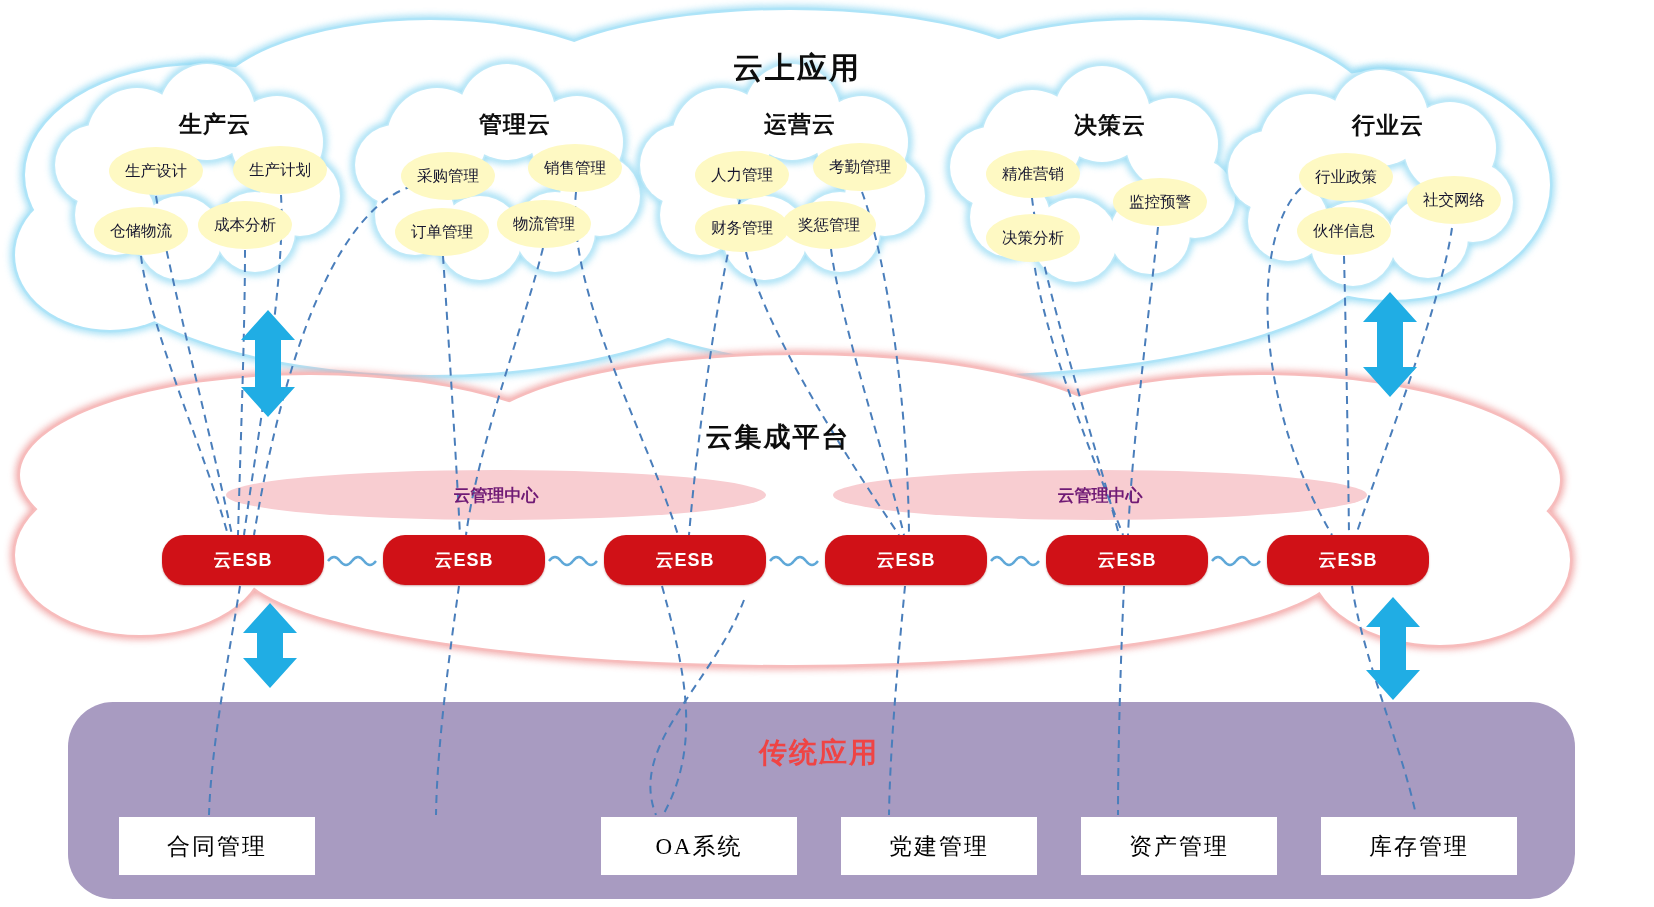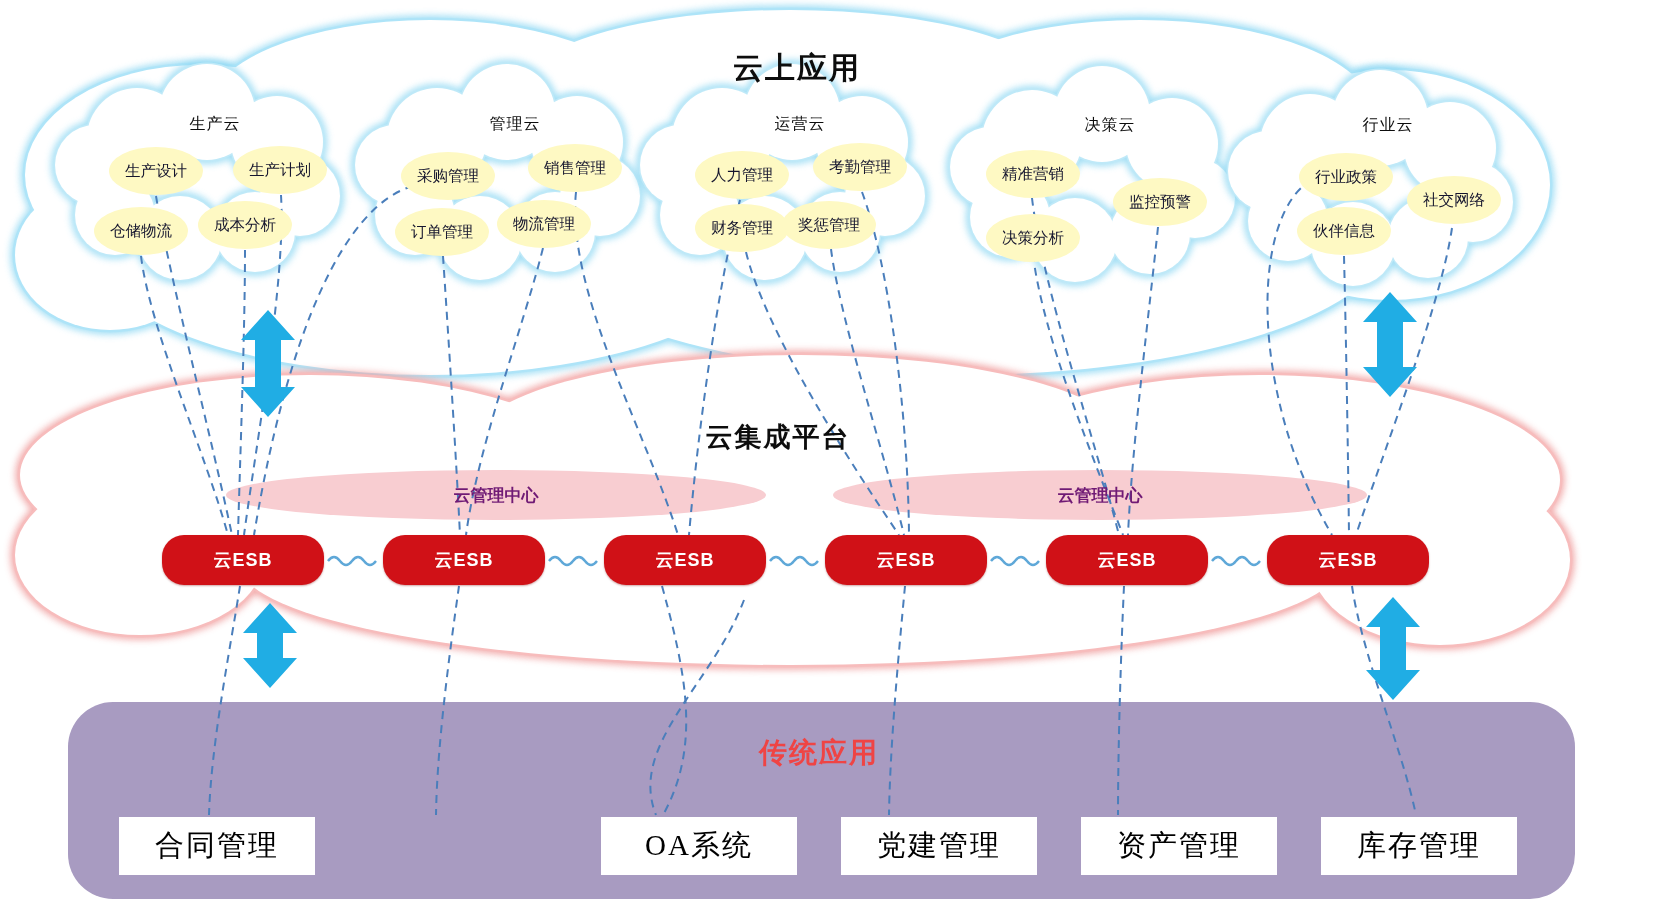--- a/index.html
+++ b/index.html
@@ -6,29 +6,29 @@
   .stage{position:relative;width:1654px;height:907px;background:#fff;overflow:hidden;
          font-family:"Liberation Sans",sans-serif;}
   .purple{position:absolute;left:68px;top:702px;width:1507px;height:197px;
           background:#a89bc1;border-radius:45px;z-index:1;}
   svg.layer{position:absolute;left:0;top:0;z-index:2;}
   .lbl{position:absolute;z-index:3;display:flex;align-items:center;justify-content:center;
        text-align:center;}
   .big-title{font-weight:bold;font-size:30px;color:#0d0d0d;letter-spacing:2px;}
   .mid-title{font-weight:bold;font-size:27px;color:#0d0d0d;letter-spacing:2px;}
   .bot-title{font-weight:bold;font-size:28px;color:#ef4444;letter-spacing:2px;}
-  .cloud-title{font-weight:normal;font-size:16px;color:#0d0d0d;letter-spacing:1px;width:140px;height:26px;}
+  .cloud-title{font-weight:bold;font-size:23px;color:#0d0d0d;letter-spacing:1px;width:140px;height:26px;}
   .itm{width:94px;height:48px;border-radius:50%;background:#fef9c3;
        font-family:"Liberation Serif",serif;font-size:15.5px;color:#15152e;}
   .esb{width:162px;height:50px;border-radius:22px;background:#d01117;top:535px;
        color:#fff;font-weight:bold;font-size:18px;letter-spacing:1px;
        box-shadow:0 1px 2px rgba(120,0,0,.35);}
   .cmc{width:200px;height:26px;font-weight:bold;font-size:17px;color:#701a75;top:482px;}
   .sysbox{width:196px;height:58px;background:#fff;top:817px;
-          font-family:"Liberation Serif",serif;font-size:29px;color:#000;letter-spacing:2px;}
+          font-family:"Liberation Serif",serif;font-size:23px;color:#000;letter-spacing:2px;}
 </style>
 </head>
 <body>
 
 <div class="stage">
 
   <div class="purple"></div>
 
   <svg class="layer" width="1654" height="907" viewBox="0 0 1654 907">
     <defs>

